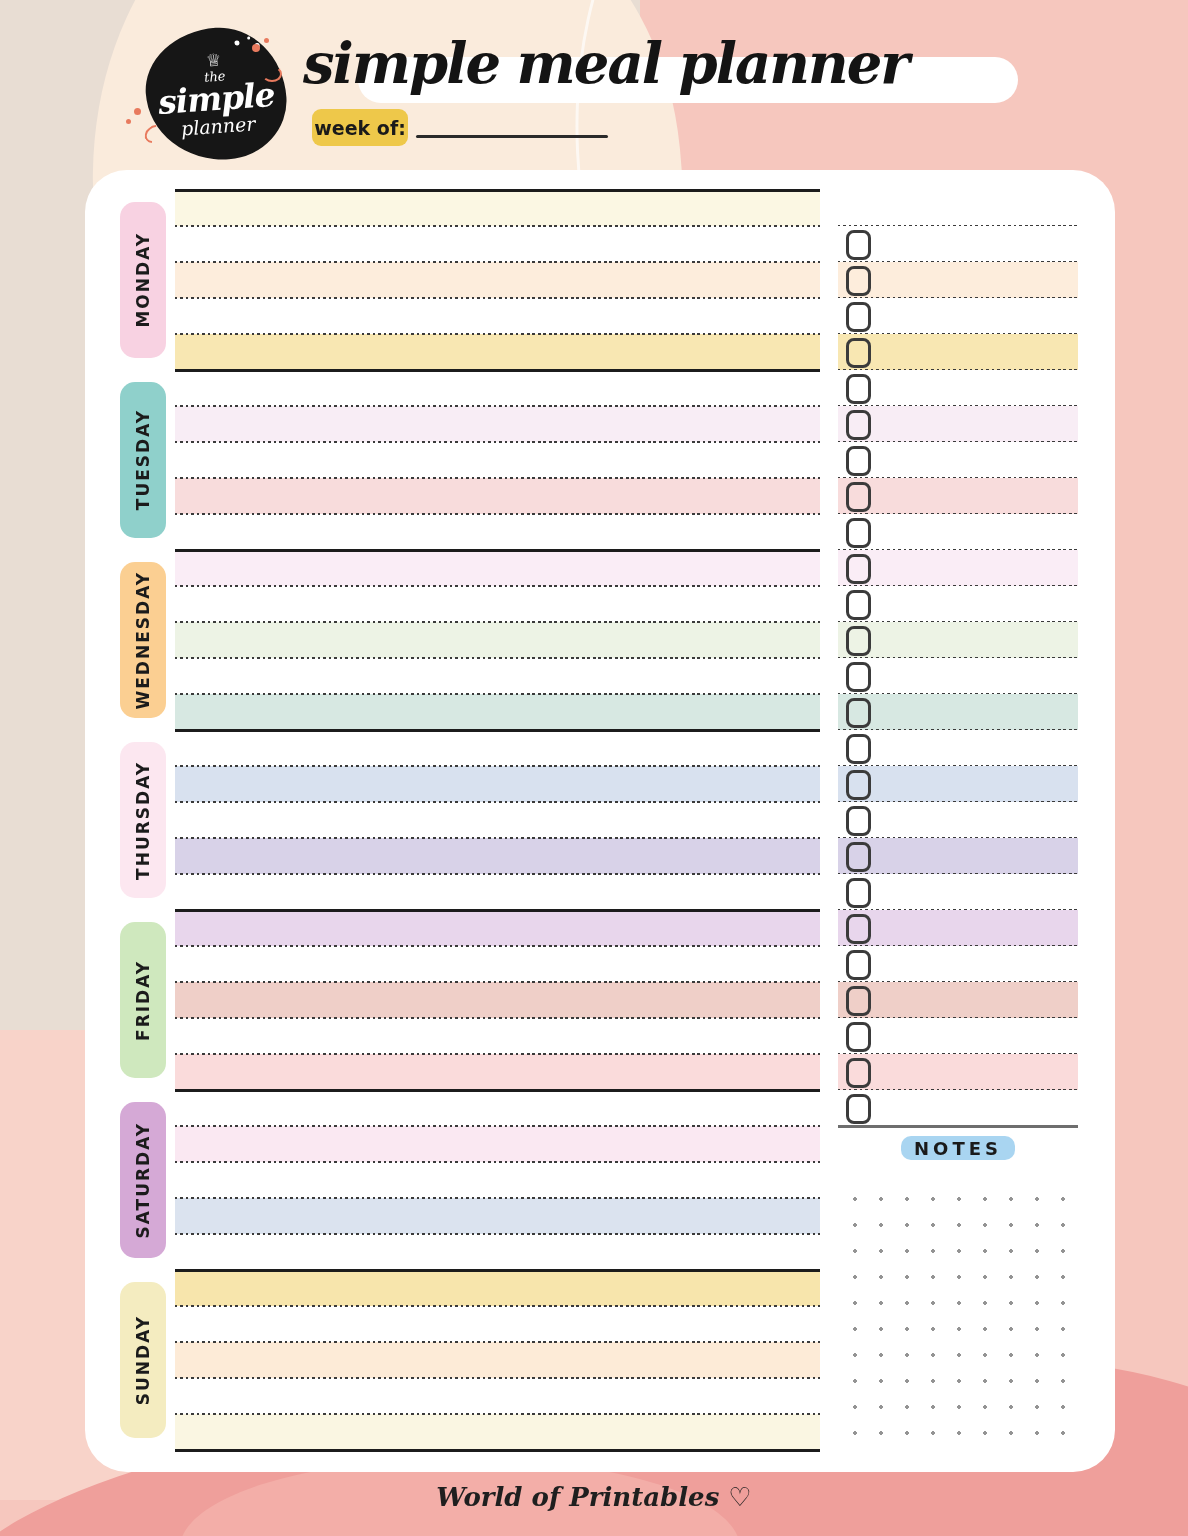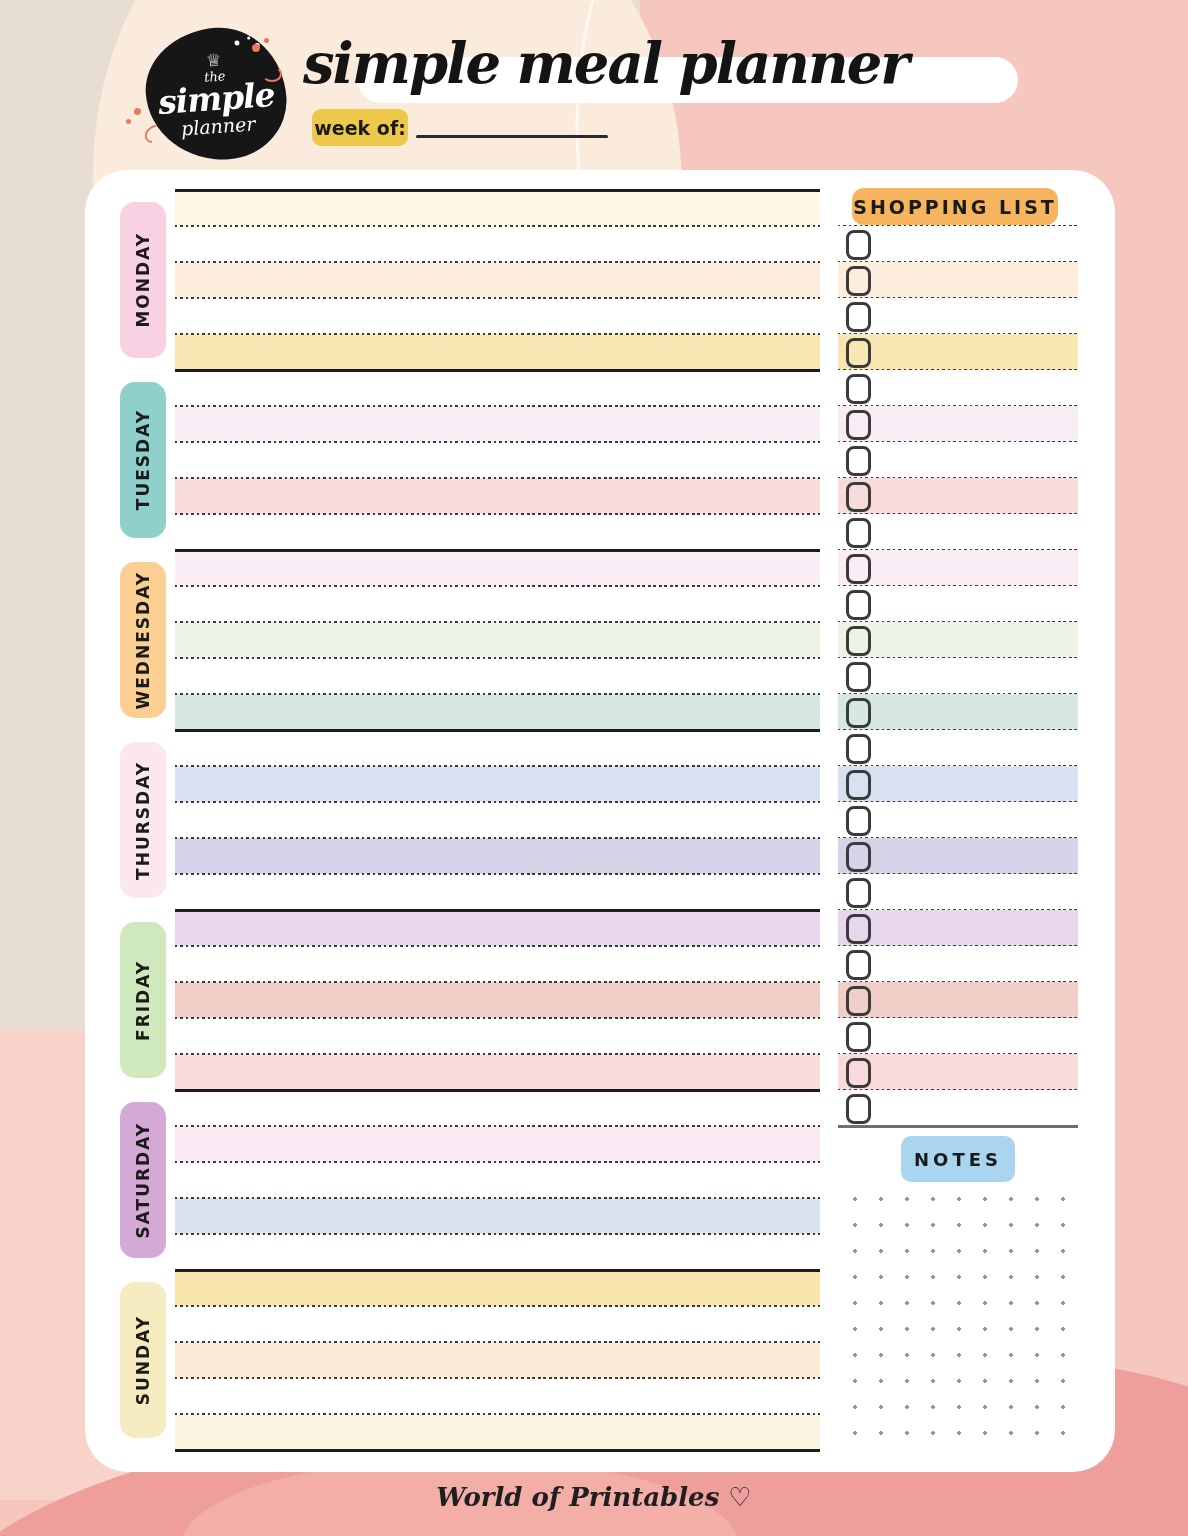--- a/index.html
+++ b/index.html
@@ -58,21 +58,21 @@
   .shop-header{position:absolute;left:767px;top:18px;width:206px;height:37px;background:#F6B45F;
     border-radius:12px;display:flex;align-items:center;justify-content:center;
     font:bold 19px "DejaVu Sans",sans-serif;letter-spacing:3px;color:#1a1a1a;}
   .shop-row{position:absolute;left:753px;width:240px;height:36px;}
   .shop-dash{position:absolute;left:753px;width:240px;height:2px;
     background-image:repeating-linear-gradient(90deg,#3a3a3a 0 2.5px,transparent 2.5px 5.5px);}
   .shop-check{position:absolute;left:8px;top:4px;width:19px;height:24px;
     border:3.5px solid #3b3b3b;border-radius:8px;}
   .shop-end{position:absolute;left:753px;top:955px;width:240px;height:3px;background:#6e6e6e;}
   
-  .notes-header{position:absolute;left:816px;top:966px;width:114px;height:46px;background:#A9D5F1;
+  .notes-header{position:absolute;left:816px;top:966px;width:114px;height:24px;background:#A9D5F1;
     border-radius:10px;display:flex;align-items:center;justify-content:center;
     font:bold 18px "DejaVu Sans",sans-serif;letter-spacing:4px;color:#1a1a1a;}
   .notes-dots{position:absolute;left:750px;top:1008px;width:246px;height:278px;
     background-image:radial-gradient(circle,#949494 1.8px,transparent 2.1px);
     background-size:26px 26px;background-position:7px 8px;}
   
   .credit{position:absolute;left:0;right:0;top:1482px;text-align:center;z-index:5;
     font:italic bold 26px "DejaVu Serif",serif;color:#1f1f1f;letter-spacing:0;}
 </style>
 </head>
@@ -209,23 +209,20 @@
       <div class="day-sep" style="top: 18.5px;"></div>
       <div class="day-sep" style="top: 198.5px;"></div>
       <div class="day-sep" style="top: 378.5px;"></div>
       <div class="day-sep" style="top: 558.5px;"></div>
       <div class="day-sep" style="top: 738.5px;"></div>
       <div class="day-sep" style="top: 918.5px;"></div>
       <div class="day-sep" style="top: 1098.5px;"></div>
       <div class="day-sep" style="top: 1278.5px;"></div>
     </div>
 
-  <div class="shop-header">
-    <span>SHOPPING LIST</span>
-  </div>
   <div id="shop-layer">
       <div class="shop-dash" style="top: 55px;"></div>
       <div class="shop-row" style="top: 56px; background: rgb(255, 255, 255);">
         <div class="shop-check"></div>
       </div>
       <div class="shop-dash" style="top: 91px;"></div>
       <div class="shop-row" style="top: 92px; background: rgb(253, 237, 220);">
         <div class="shop-check"></div>
       </div>
       <div class="shop-dash" style="top: 127px;"></div>

